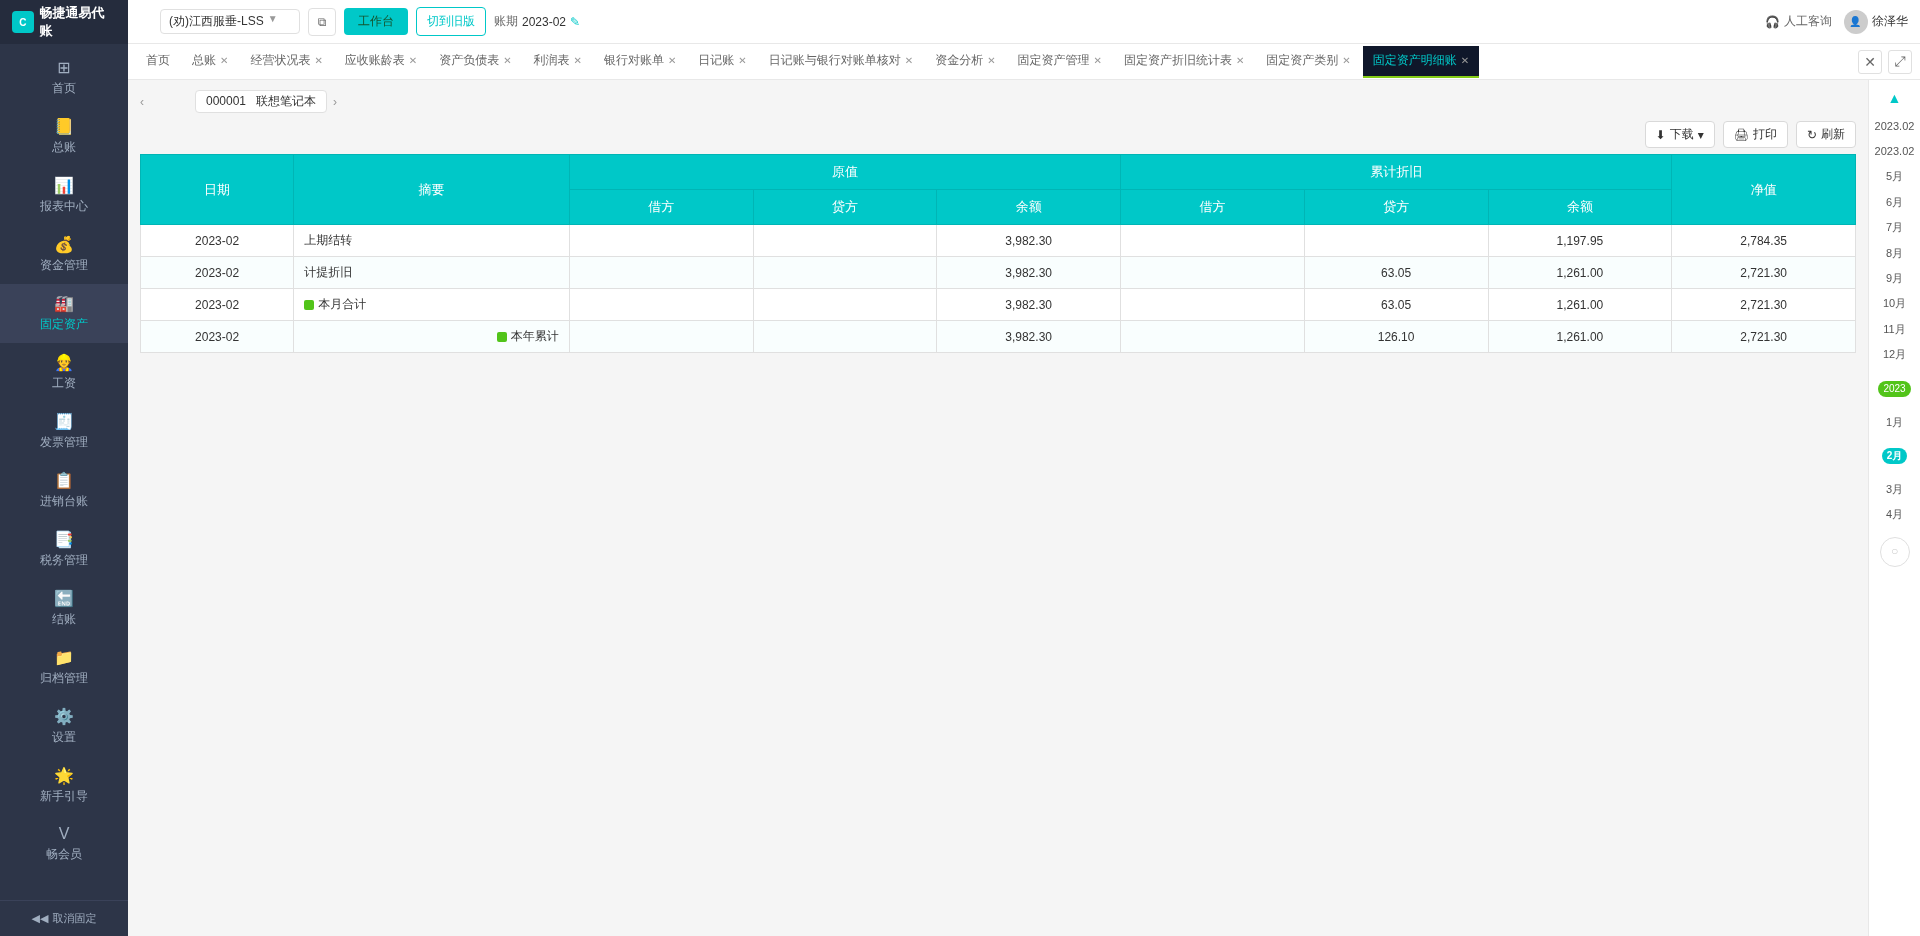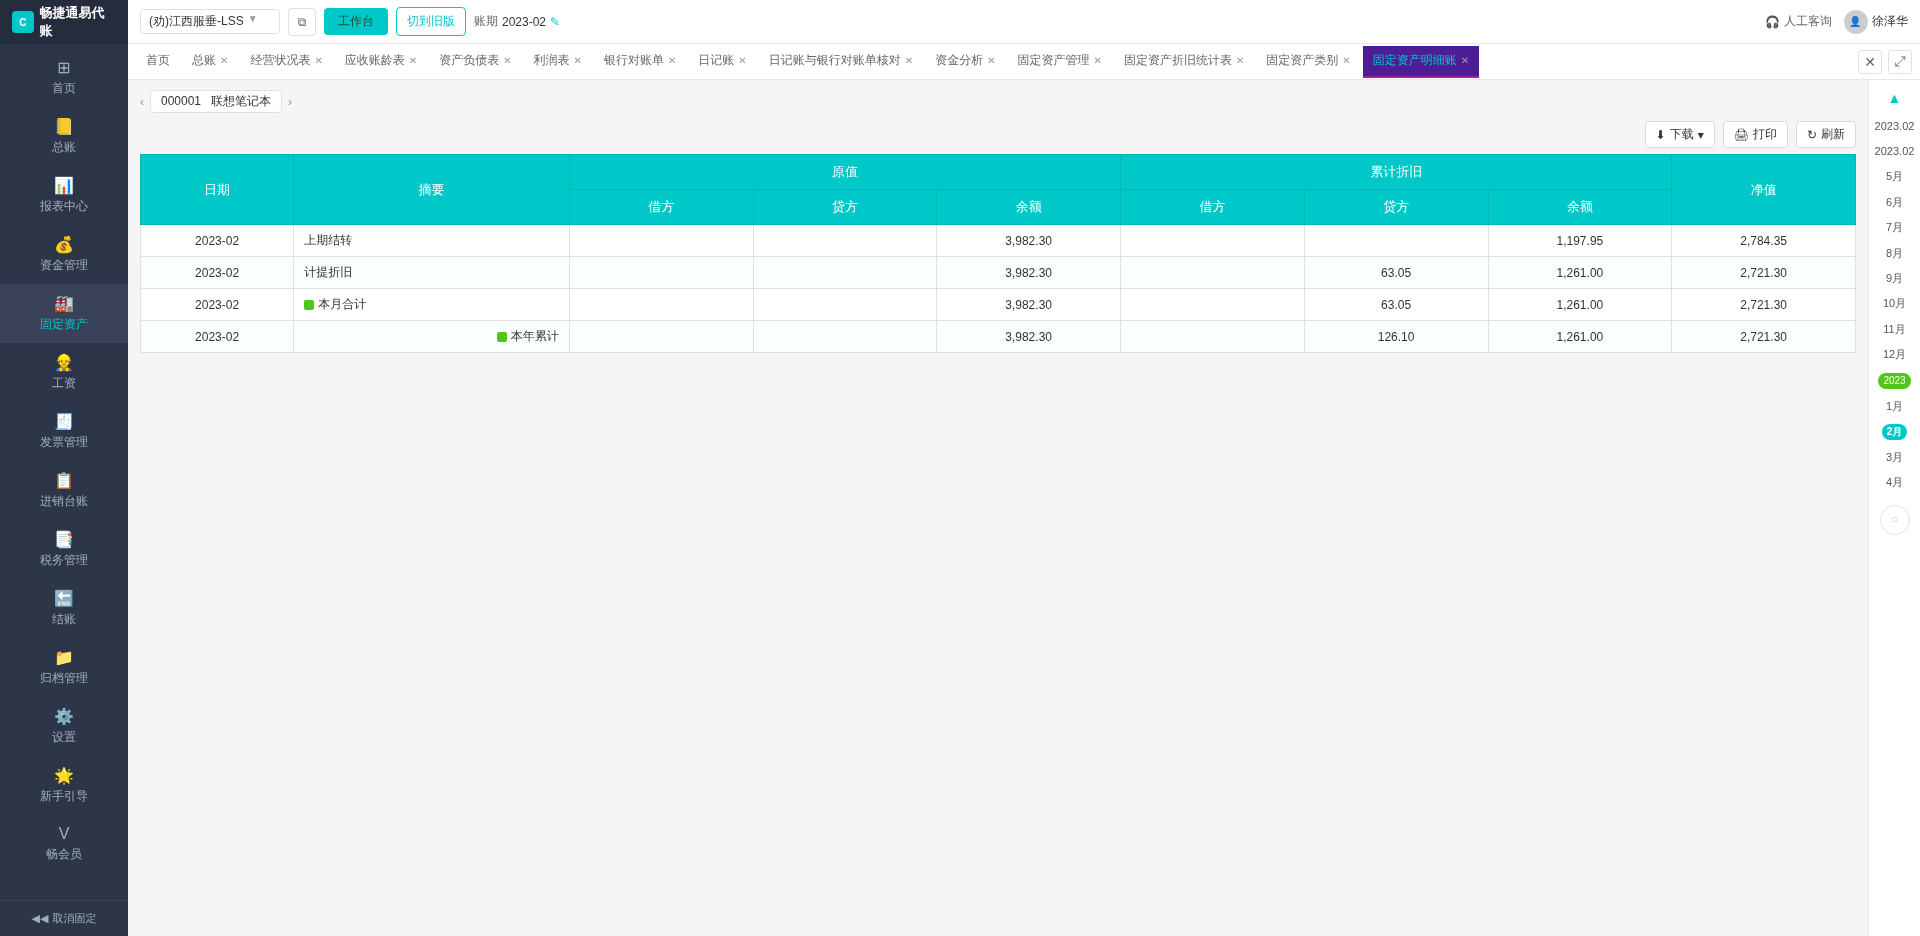--- a/index.html
+++ b/index.html
@@ -65,20 +65,21 @@
       padding: 0 12px;
       border-bottom: 1px solid #e8e8e8;
       gap: 8px;
       flex-shrink: 0;
     }
     .topbar-company {
       display: flex; align-items: flex-start; gap: 4px;
       border: 1px solid #e0e0e0; border-radius: 4px;
       padding: 3px 8px; cursor: pointer; font-size: 12px; color: #333;
       min-width: 140px;
+      margin-left: 20px;
     }
     .topbar-company-arrow { color: #999; font-size: 10px; }
     .topbar-copy-btn {
       width: 28px; height: 28px; border: 1px solid #e0e0e0; border-radius: 4px;
       display: flex; align-items: center; justify-content: center; cursor: pointer; color: #666;
     }
     .btn-primary {
       background: #00c8c8; color: #14532d; border: none; border-radius: 4px;
       padding: 5px 14px; cursor: pointer; font-size: 12px;
     }
@@ -107,21 +108,21 @@
       gap: 2px;
       overflow-x: auto;
     }
     .tabs-bar::-webkit-scrollbar { height: 3px; }
     .tab-item {
       display: flex; align-items: center; gap: 4px;
       padding: 0 10px; height: 32px; cursor: pointer;
       font-size: 12px; color: #666; white-space: nowrap;
       border-bottom: 2px solid transparent;
     }
-    .tab-item.active { color: #00c8c8; background: #4c1d95; border-bottom: 2px solid #a21caf; }
+    .tab-item.active { color: #00c8c8; background: #0f172a; border-bottom: 2px solid #84cc16; }
     .tab-close { font-size: 10px; color: #999; cursor: pointer; }
     .tabs-right-btns {
       margin-left: auto; display: flex; align-items: center; gap: 6px; flex-shrink: 0;
     }
     .tabs-right-btn { width: 24px; height: 24px; display: flex; align-items: center; justify-content: center; cursor: pointer; color: #666; font-size: 14px; border: 1px solid #e0e0e0; border-radius: 3px; }
 
     
     .content {
       flex: 1;
       display: flex;
@@ -137,21 +138,21 @@
     }
 
     
     .breadcrumb-nav {
       display: flex; align-items: center; gap: 6px;
       margin-bottom: 8px; font-size: 12px; color: #666;
     }
     .breadcrumb-arrow { color: #999; }
     .breadcrumb-current {
       background: #fff; border: 1px solid #e0e0e0; border-radius: 4px;
-      padding: 2px 10px; font-size: 12px; color: #333;
+      padding: 2px 10px; font-size: 12px; color: #333; margin-left: 45px;
     }
 
     
     .page-toolbar {
       display: flex; align-items: center; justify-content: flex-end;
       margin-bottom: 6px; gap: 8px;
     }
     .toolbar-btn {
       display: flex; align-items: center; gap: 4px;
       padding: 4px 10px; border: 1px solid #d9d9d9; border-radius: 4px;
@@ -210,21 +211,21 @@
       cursor: pointer;
       color: #555;
       line-height: 1.4;
       width: 100%;
       display: flex; justify-content: center; align-items: center;
     }
     .right-panel-item.active { color: #00c8c8; font-weight: bold; align-items: center; }
     .right-panel-label { font-size: 11px; }
     .right-panel-badge {
       background: #52c41a; color: #fff; border-radius: 8px;
-      padding: 1px 5px; font-size: 10px; margin: 0 auto;
+      padding: 1px 5px; font-size: 10px; margin: 8px auto;
     }
     .right-panel-badge.cyan { background: #00c8c8; }
     .right-panel-btn {
       width: 30px; height: 30px; border-radius: 50%; border: 1px solid #e0e0e0;
       display: flex; align-items: center; justify-content: center;
       cursor: pointer; margin: 4px auto; color: #999;
     }
     .up-arrow { color: #00c8c8; font-size: 14px; cursor: pointer; display: block; text-align: center; }
 
     .sidebar-item.fixed-assets { color: #00c8c8; }

